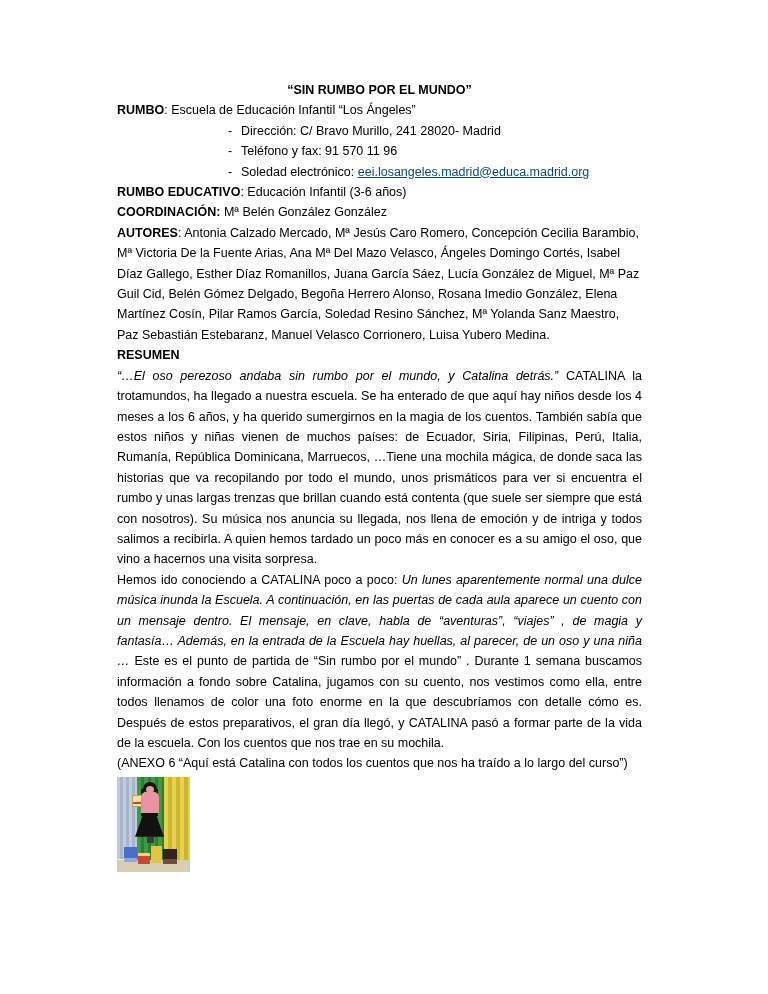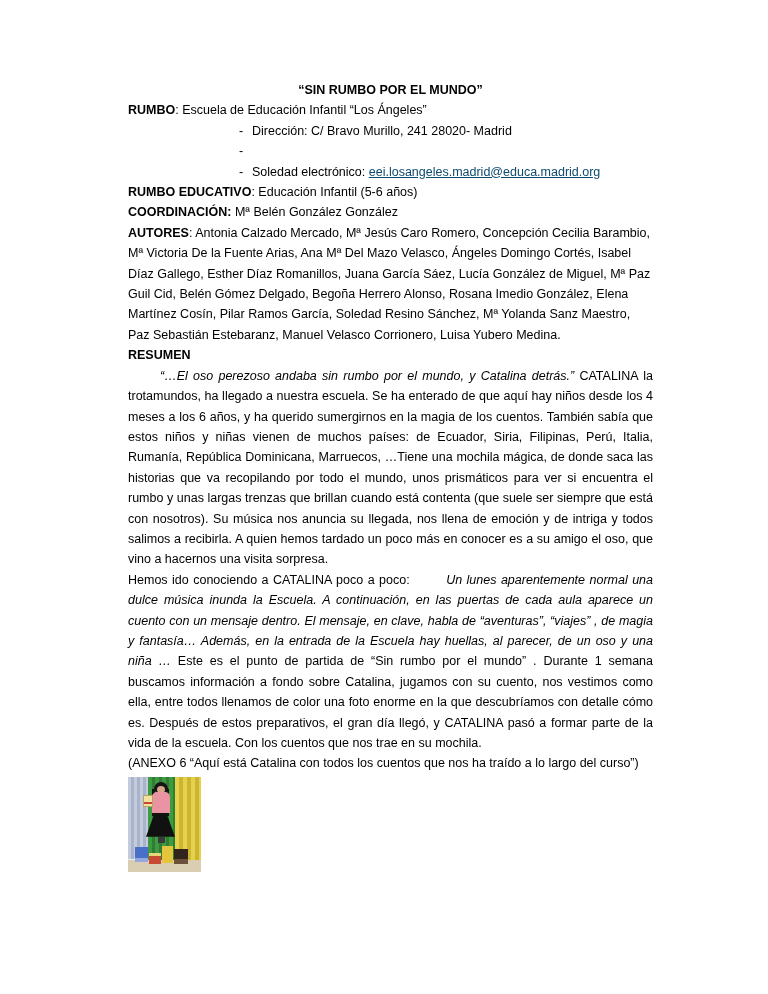--- a/index.html
+++ b/index.html
@@ -7,25 +7,25 @@
   body {
     width: 768px; height: 994px;
     background: #ffffff;
     color: #000000;
     font-family: "Liberation Sans", "DejaVu Sans", sans-serif;
     font-size: 12.5px;
     line-height: 20.4px;
     position: relative;
     overflow: hidden;
   }
-  .doc { position: absolute; left: 128px; top: 80px; width: 525px; }
+  .doc { position: absolute; left: 117px; top: 80px; width: 525px; }
   p { margin: 0; }
   .title { text-align: center; font-weight: bold; }
   .bold { font-weight: bold; }
-  .it { font-style: italic; margin-left: 32px; }
+  .it { font-style: italic; }
   .just { text-align: justify; }
   .bullet { display: flex; padding-left: 111px; }
   .dash { flex: 0 0 13px; }
   .email { color: #0c4a6e; cursor: pointer; }
 
   
   .photo { position: relative; width: 73px; height: 95px; margin-top: 3px; background: #e9ebee; overflow: hidden; }
   .photo div { position: absolute; }
   .curtain-blue   { left: 0;   top: 0; width: 20px; height: 82px;
                     background: repeating-linear-gradient(90deg, #c3cbdc 0 3px, #a8b4ca 3px 6px); }
@@ -61,28 +61,29 @@
 
   <p><span class="bold">RUMBO</span><span>: Escuela de Educación Infantil “Los Ángeles”</span></p>
 
   <div class="bullet">
     <span class="dash">-</span>
     <span>Dirección: C/ Bravo Murillo, 241 28020- Madrid</span>
   </div>
 
   <div class="bullet">
     <span class="dash">-</span>
+    <span>Teléfono y fax: 91 570 11 96</span>
   </div>
 
   <div class="bullet">
     <span class="dash">-</span>
     <span><span>Soledad electrónico: </span><a class="email" href="#">eei.losangeles.madrid@educa.madrid.org</a></span>
   </div>
 
-  <p><span class="bold">RUMBO EDUCATIVO</span><span>: Educación Infantil (5-6 años)</span></p>
+  <p><span class="bold">RUMBO EDUCATIVO</span><span>: Educación Infantil (3-6 años)</span></p>
 
   <p><span class="bold">COORDINACIÓN:</span><span> Mª Belén González González</span></p>
 
   <p><span class="bold">AUTORES</span><span>: Antonia Calzado Mercado, Mª Jesús Caro Romero, Concepción Cecilia Barambio, Mª Victoria De la Fuente Arias, Ana Mª  Del Mazo Velasco, Ángeles  Domingo Cortés, Isabel Díaz Gallego, Esther Díaz Romanillos,  Juana García Sáez,  Lucía González de Miguel, Mª Paz Guil Cid,  Belén Gómez Delgado, Begoña Herrero Alonso, Rosana Imedio González, Elena Martínez Cosín, Pilar Ramos García, Soledad Resino Sánchez, Mª Yolanda Sanz Maestro, Paz Sebastián Estebaranz, Manuel Velasco Corrionero, Luisa Yubero Medina.</span></p>
 
   <p><span class="bold">RESUMEN</span></p>
 
   <p class="just"><span class="it">“…El oso perezoso andaba sin rumbo por el mundo, y Catalina detrás.”</span><span> CATALINA  la trotamundos, ha llegado a nuestra escuela. Se ha enterado de que aquí hay niños desde los 4 meses a los 6 años, y ha querido sumergirnos en la magia de los cuentos. También sabía que estos niños y niñas vienen de muchos países: de Ecuador, Siria, Filipinas, Perú, Italia, Rumanía, República Dominicana, Marruecos, …Tiene una mochila mágica, de donde saca las historias que va recopilando por todo el mundo, unos prismáticos para ver si encuentra el rumbo y unas largas trenzas que brillan cuando está contenta (que suele ser siempre que está con nosotros). Su música nos anuncia su llegada, nos llena de emoción y de intriga y todos salimos a recibirla. A quien hemos tardado un poco más en conocer es a su amigo el oso, que vino a hacernos una visita sorpresa.</span></p>
 
   <p class="just"><span>Hemos ido conociendo a CATALINA poco a poco: </span><span class="it">Un lunes aparentemente normal  una dulce música inunda la Escuela. A continuación, en las puertas de cada aula aparece un cuento con un mensaje dentro. El mensaje, en clave, habla de “aventuras”, “viajes” , de magia y fantasía… Además, en la entrada de la Escuela hay huellas, al parecer, de un oso y una niña …</span><span>  Este es el punto de partida de “Sin rumbo por el mundo” . Durante  1 semana buscamos información a fondo sobre Catalina, jugamos con su cuento, nos vestimos como ella, entre todos llenamos de color una foto enorme en la que descubríamos con detalle   cómo es. Después de estos preparativos, el gran día llegó, y CATALINA pasó a formar parte de la vida de la escuela. Con los cuentos que nos trae en su mochila.</span></p>

